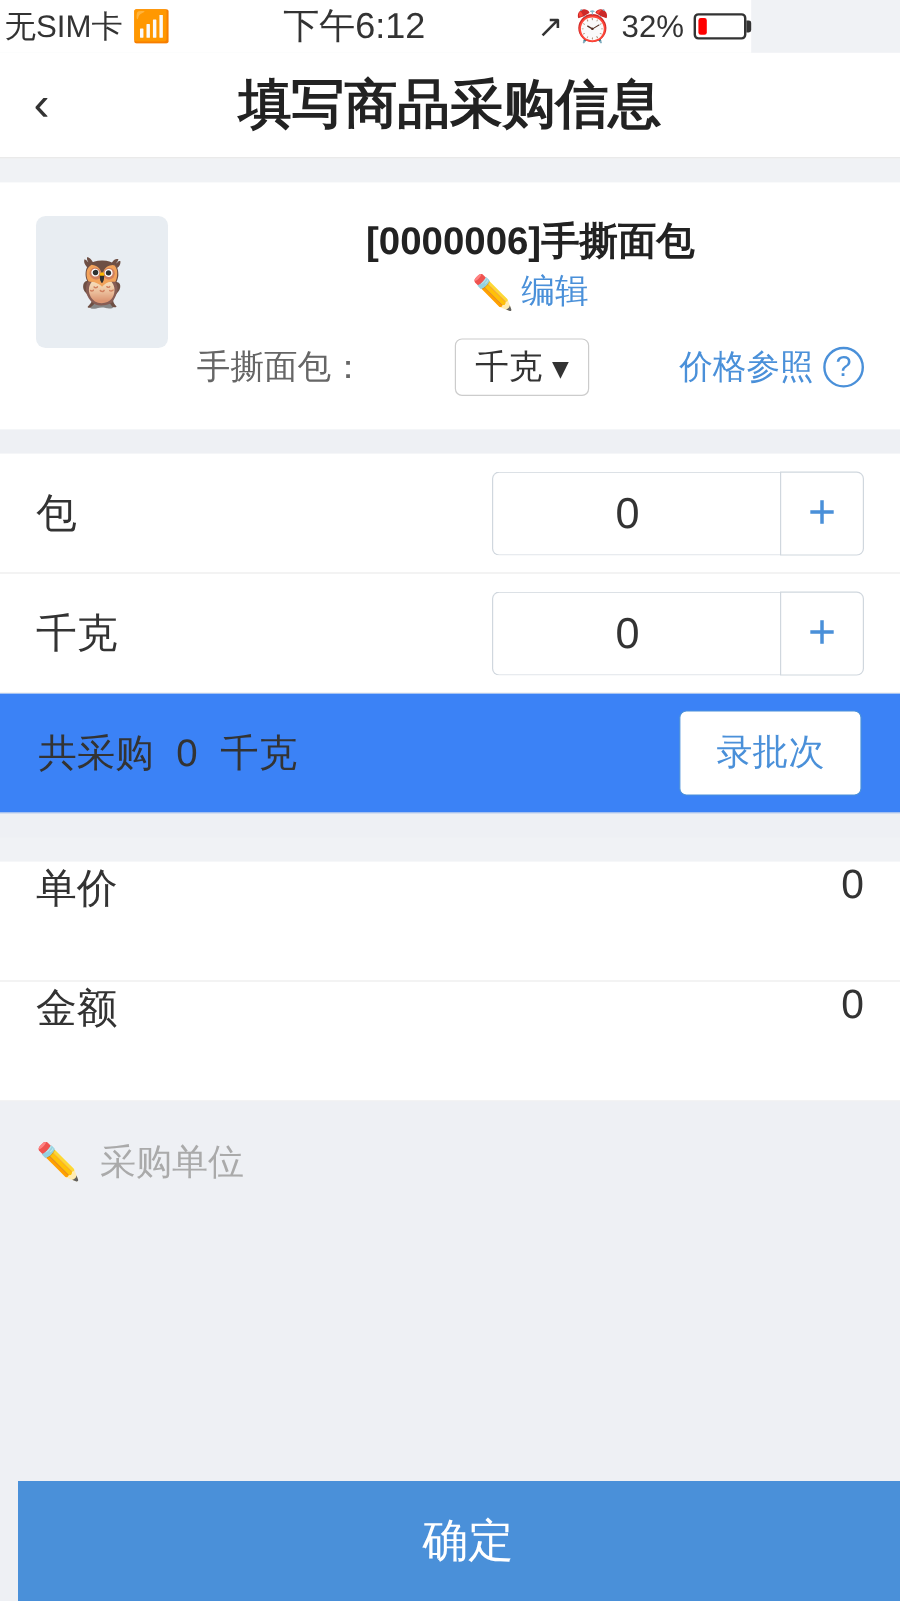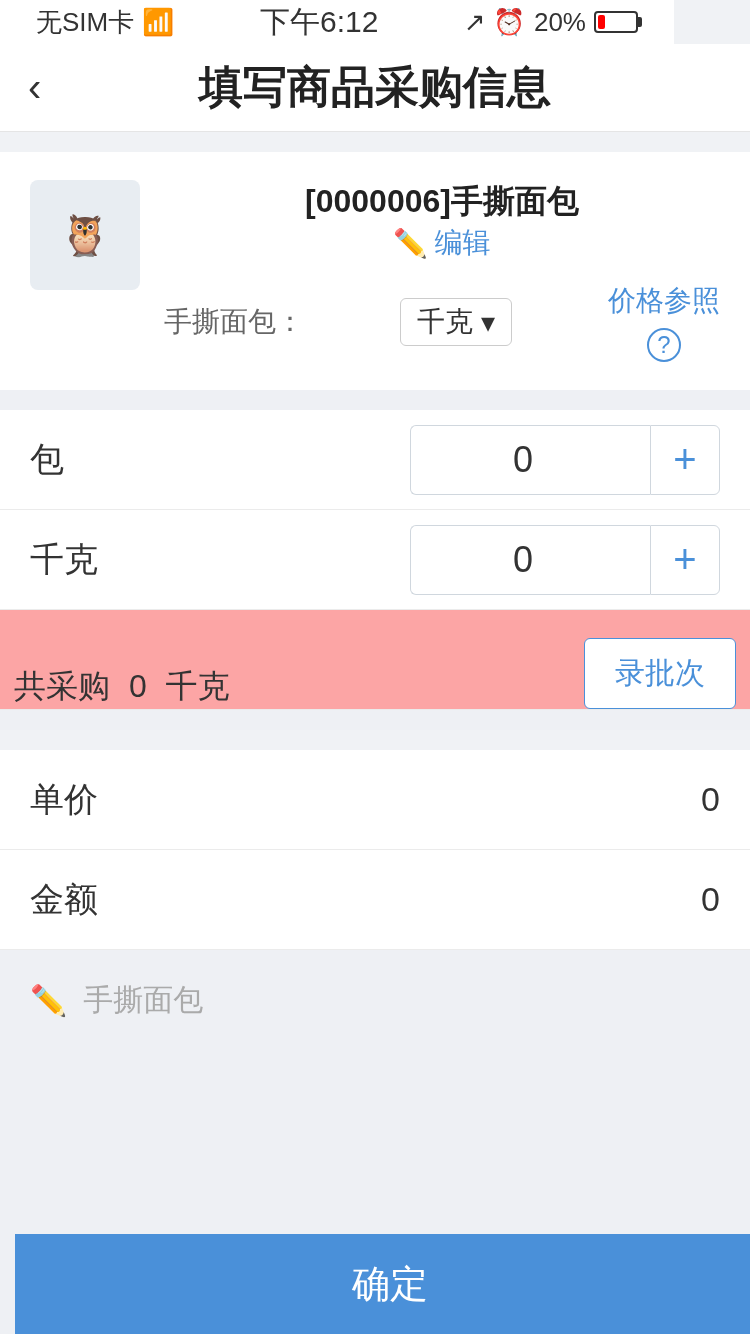--- a/index.html
+++ b/index.html
@@ -8,27 +8,27 @@
       width: 750px;
       min-height: 1334px;
       font-family: -apple-system, "PingFang SC", "Helvetica Neue", Arial, sans-serif;
       background: #f0f2f5;
       font-size: 32px;
       color: #333;
     }
 
     
     .status-bar {
-      width: 674px;
+      width: 626px;
       height: 44px;
       background: #fff;
       display: flex;
       align-items: center;
       justify-content: space-between;
-      padding: 0 36px;
+      padding: 0 4px;
       font-size: 28px;
       font-weight: 500;
     }
     .status-left { display: flex; align-items: center; gap: 8px; font-size: 26px; }
     .status-center { font-size: 30px; font-weight: 400; }
     .status-right { display: flex; align-items: center; gap: 8px; font-size: 26px; }
     .battery-body {
       width: 44px; height: 22px; border: 2px solid #333; border-radius: 4px;
       position: relative; display: flex; align-items: center; padding: 2px;
     }
@@ -121,21 +121,21 @@
       border: 1px solid #ccc;
       border-radius: 6px;
       padding: 4px 16px;
       font-size: 28px;
       color: #333;
       gap: 8px;
     }
     .price-ref {
       font-size: 28px;
       color: #4a90d9;
-      display: flex; align-items: center; gap: 8px; flex-direction: column;
+      display: flex; align-items: center; gap: 8px;
     }
 
     
     .section-divider {
       width: 750px;
       height: 20px;
       background: #eef0f4;
     }
 
     
@@ -187,25 +187,25 @@
       display: flex;
       align-items: center;
       justify-content: center;
       font-size: 40px;
       color: #4a90d9;
       cursor: pointer;
     }
 
     
     .total-row {
-      background: #fca5a5;
-      display: flex;
-      align-items: flex-end;
-      justify-content: space-between;
-      padding: 0 14px;
+      background: #3b82f6;
+      display: flex;
+      align-items: center;
+      justify-content: space-between;
+      padding: 0 32px;
       height: 100px;
       border-bottom: 1px solid #ebebeb;
     }
     .total-text {
       font-size: 32px;
       color: #333;
     }
     .batch-btn {
       border: 1px solid #4a90d9;
       border-radius: 6px;
@@ -216,21 +216,20 @@
       cursor: pointer;
     }
 
     
     .price-section {
       background: #fff;
       margin-top: 20px;
     }
     .price-row {
       display: flex;
-      align-items: center;
       justify-content: space-between;
       padding: 0 30px;
       height: 100px;
       border-bottom: 1px solid #ebebeb;
     }
     .price-label {
       font-size: 34px;
       color: #333;
     }
     .price-value {
@@ -288,21 +287,21 @@
 
 <div class="status-bar">
   <div class="status-left">
     <span>无SIM卡</span>
     <span>📶</span>
   </div>
   <div class="status-center">下午6:12</div>
   <div class="status-right">
     <span>↗</span>
     <span>⏰</span>
-    <span>20%</span>
+    <span>32%</span>
     <div class="battery-body">
       <div class="battery-fill"></div>
     </div>
   </div>
 </div>
 
 <div class="nav-bar">
   <span class="nav-back">‹</span>
   <span class="nav-title">填写商品采购信息</span>
 </div>
@@ -375,20 +374,20 @@
     <span class="price-value">0</span>
   </div>
   <div class="price-row">
     <span class="price-label">金额</span>
     <span class="price-value">0</span>
   </div>
 </div>
 
 <div class="note-section">
   <span class="note-icon">✏️</span>
-  <span class="note-placeholder">手撕面包</span>
+  <span class="note-placeholder">采购单位</span>
 </div>
 
 <div class="bottom-bg" style="height: 380px;"></div>
 
 <div class="confirm-bar">
   <span class="confirm-text">确定</span>
 </div>
 
 </body></html>

